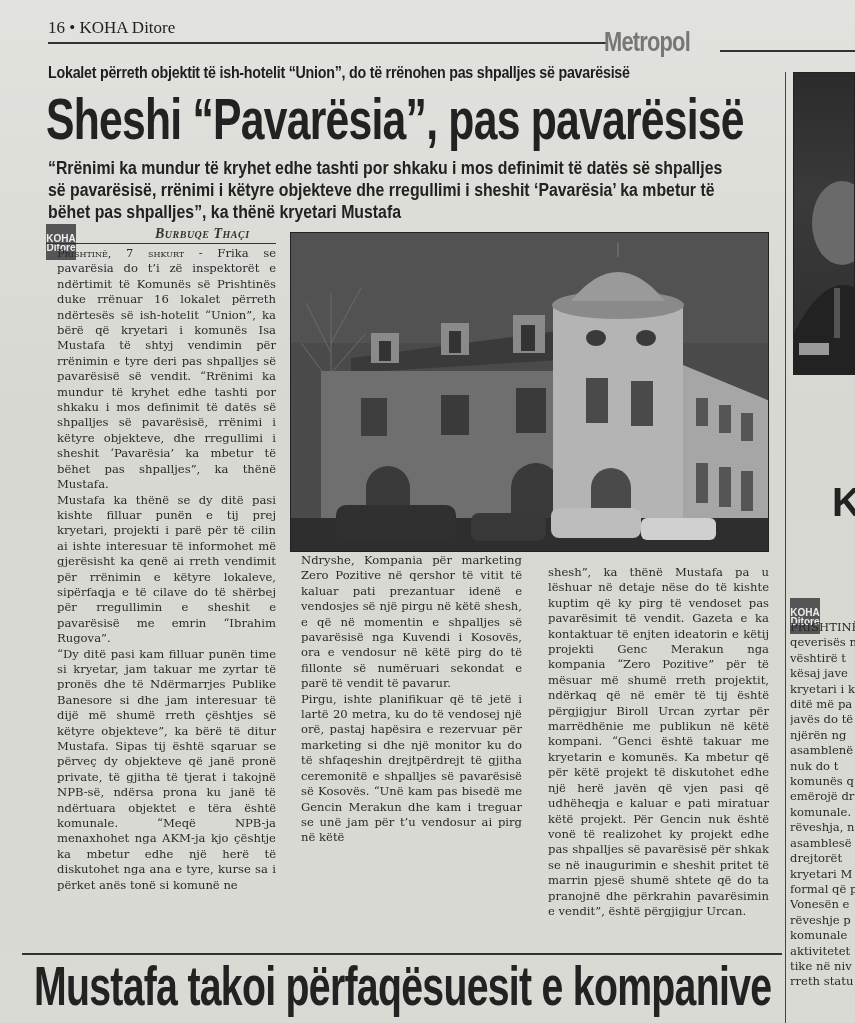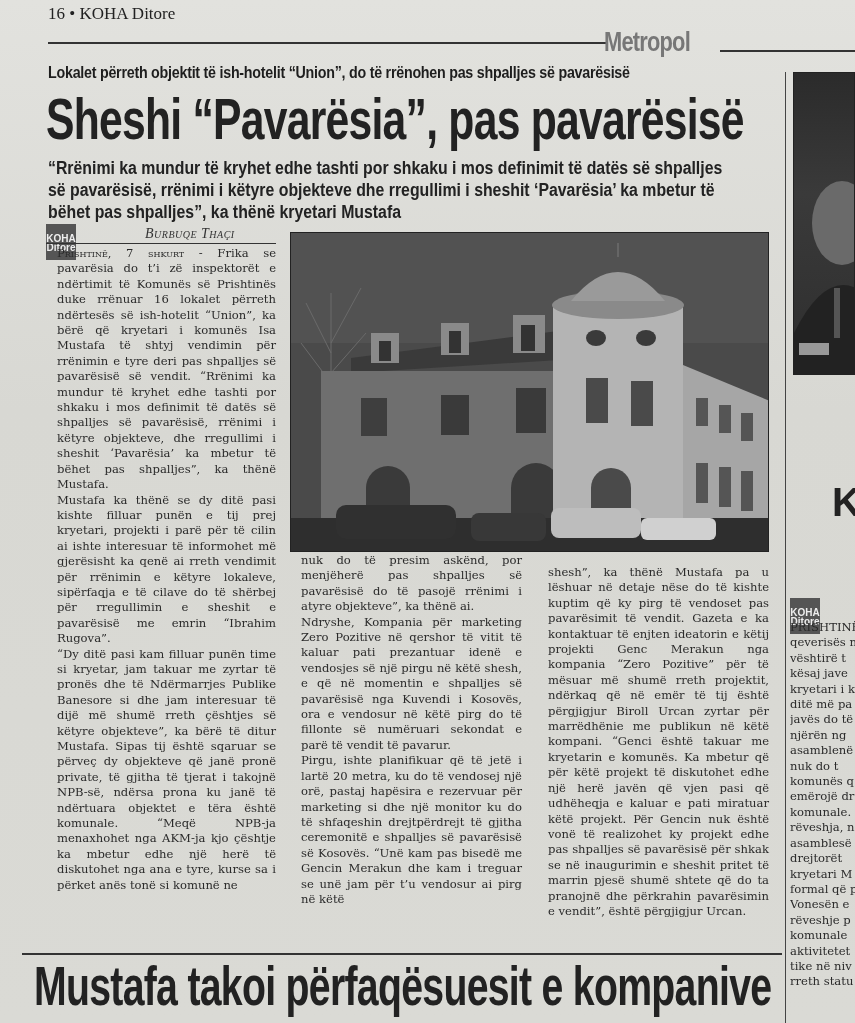--- a/index.html
+++ b/index.html
@@ -7,21 +7,21 @@
   body {
     background: #dcdcd8;
     font-family: "DejaVu Serif", serif;
     color: #2a2a2a;
     position: relative;
   }
   .page {
     position: absolute; left: 0; top: 0; width: 855px; height: 1023px;
     background: linear-gradient(180deg, #e2e2de 0%, #d8d8d3 40%, #dadad5 100%);
   }
-  .masthead { position: absolute; left: 48px; top: 4px; font-family: "Liberation Serif", serif; font-size: 17px; color: #222; }
+  .masthead { position: absolute; left: 48px; top: 18px; font-family: "Liberation Serif", serif; font-size: 17px; color: #222; }
   .masthead-rule { position: absolute; left: 48px; top: 42px; width: 560px; height: 2px; background: #333; }
   .masthead-rule2 { position: absolute; left: 720px; top: 50px; width: 135px; height: 2px; background: #333; }
   .section-tag {
     position: absolute; left: 604px; top: 26px;
     font-family: "Liberation Sans", sans-serif; font-weight: bold; font-size: 28px;
     color: #777; letter-spacing: -1px; transform: scaleX(0.78); transform-origin: left;
   }
   .kicker {
     position: absolute; left: 48px; top: 63px; white-space: nowrap;
     font-family: "Liberation Sans", sans-serif; font-weight: bold; font-size: 17px; color: #1e1e1e;
@@ -36,22 +36,22 @@
     position: absolute; left: 48px; top: 157px; width: 780px;
     font-family: "Liberation Sans", sans-serif; font-weight: bold; font-size: 18px; color: #222;
     line-height: 22px; transform: scaleX(0.88); transform-origin: left;
   }
   .logo-small {
     position: absolute; width: 30px; height: 36px; background: #555; color: #eee;
     font-family: "Liberation Sans", sans-serif; font-size: 10px; font-weight: bold; line-height: 9px;
     text-align: center; padding-top: 10px;
   }
   .byline {
-    position: absolute; left: 145px; top: 226px;
-    font-family: "Liberation Serif", serif; font-style: italic; font-weight: normal; font-size: 14px; color: #333;
+    position: absolute; left: 155px; top: 226px;
+    font-family: "Liberation Serif", serif; font-style: italic; font-weight: bold; font-size: 14px; color: #333;
     font-variant: small-caps; letter-spacing: 0.5px;
   }
   .byline-rule { position: absolute; left: 46px; top: 243px; width: 230px; height: 1px; background: #333; }
   .col {
     position: absolute; font-family: "DejaVu Serif", serif; font-size: 11.6px;
     line-height: 15.4px; text-align: justify; color: #2a2a2a; hyphens: auto;
   }
   .col p { text-indent: 0; margin-left: 11px; }
   .col .dateline { font-variant: small-caps; }
   .col1 { left: 46px; top: 246px; width: 230px; }
@@ -162,21 +162,20 @@
 
       <rect x="0" y="285" width="479" height="35" fill="#2e2e2e"></rect>
       <rect x="45" y="272" width="120" height="34" rx="10" fill="#303030"></rect>
       <rect x="260" y="275" width="90" height="30" rx="8" fill="#bdbdbd"></rect>
       <rect x="350" y="285" width="75" height="22" rx="6" fill="#d0d0d0"></rect>
       <rect x="180" y="280" width="75" height="28" rx="8" fill="#383838"></rect>
     </svg>
   </div>
 
   <div class="col col2">
-    <p>nuk do të presim askënd, por menjëherë pas shpalljes së pavarësisë do të pasojë rrënimi i atyre objekteve”, ka thënë ai.</p>
     <p>Ndryshe,  Kompania për marketing Zero Pozitive në qershor të vitit të kaluar pati  prezantuar idenë e vendosjes së një pirgu në këtë shesh, e që në momentin e shpalljes së pavarësisë nga Kuvendi i Kosovës, ora e vendosur në këtë pirg do të fillonte së numëruari sekondat e parë të vendit të pavarur.</p>
     <p> Pirgu, ishte planifikuar që të jetë i lartë 20 metra, ku do të vendosej një orë, pastaj  hapësira e rezervuar për marketing si dhe një monitor ku do të shfaqeshin drejtpërdrejt të gjitha ceremonitë e shpalljes së pavarësisë së Kosovës. “Unë kam pas bisedë me Gencin Merakun dhe kam  i treguar se unë jam për t’u vendosur ai pirg në këtë</p>
   </div>
 
   <div class="col col3">
     <p>shesh”, ka thënë Mustafa pa u lëshuar në detaje nëse do të kishte kuptim që ky pirg të vendoset pas pavarësimit të vendit. Gazeta e ka kontaktuar të enjten ideatorin e këtij projekti Genc Merakun nga kompania “Zero Pozitive” për të mësuar më shumë rreth projektit, ndërkaq që në emër të tij është përgjigjur Biroll Urcan zyrtar për marrëdhënie me publikun në këtë kompani. “Genci është takuar me kryetarin e komunës. Ka mbetur që për këtë projekt të diskutohet edhe një herë javën që vjen pasi që udhëheqja e kaluar e pati miratuar këtë projekt. Për Gencin nuk është vonë të realizohet ky projekt edhe pas shpalljes së pavarësisë për shkak se në inaugurimin e sheshit pritet të marrin pjesë shumë shtete që do ta pranojnë dhe përkrahin pavarësimin  e vendit”, është përgjigjur Urcan.</p>
   </div>
 
   <div class="vrule" style="left:785px; top:72px; height:951px;"></div>
   <div class="hrule" style="left:22px; top:953px; width:760px;"></div>

